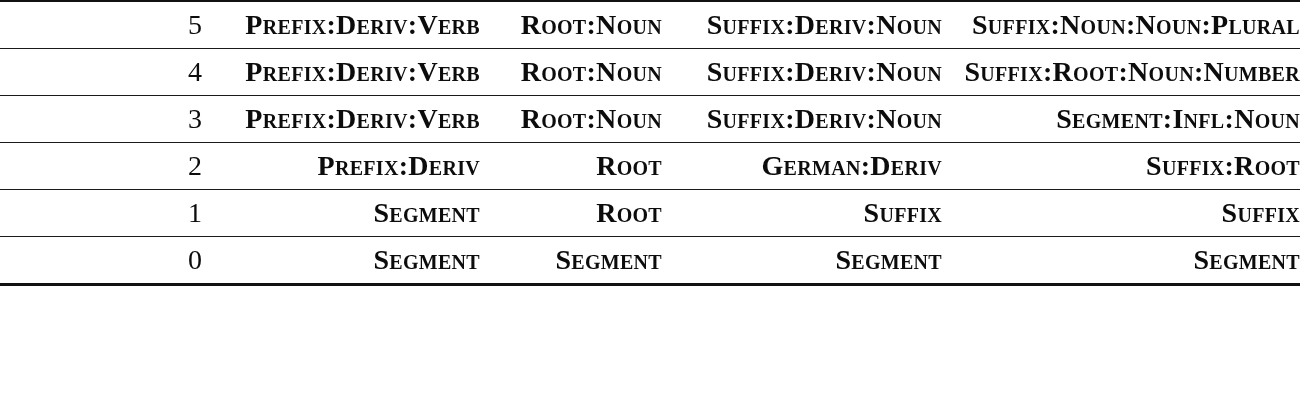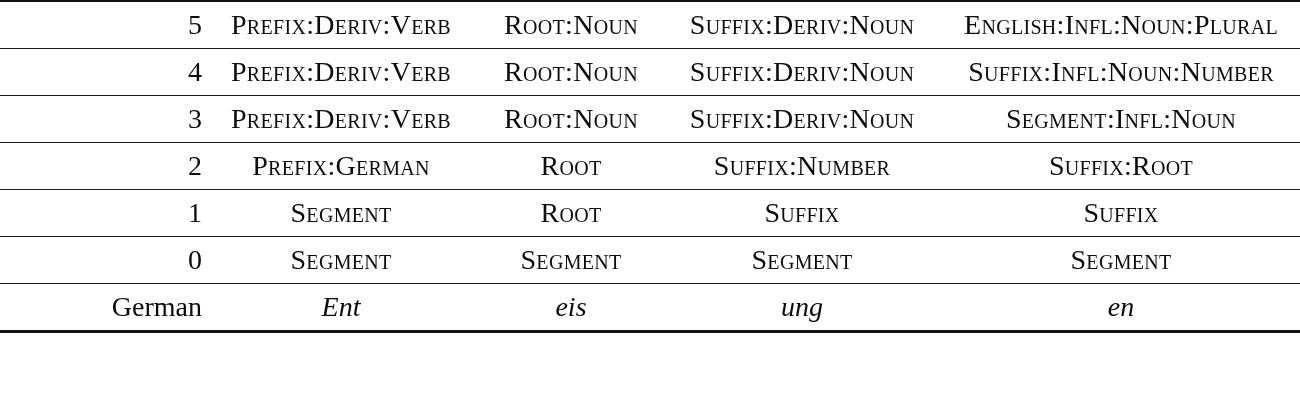--- a/index.html
+++ b/index.html
@@ -46,78 +46,72 @@
     padding-right: 37px;
   }
   tr.smallcaps td.data-cell {
     font-variant: small-caps;
     letter-spacing: 0.3px;
   }
   tr.lang td.data-cell {
     font-style: italic;
   }
   td.data-cell {
-    text-align: center;
+    text-align: right;
+    font-weight: bold;
   }
 </style>
 </head>
 <body>
 
 <table class="morph">
   <colgroup>
     <col class="c-label">
       <col class="c-1">
       <col class="c-2">
       <col class="c-3">
       <col class="c-4">
   </colgroup>
   <tbody>
     <tr class="smallcaps">
       <td class="label-cell">5</td>
       <td class="data-cell">Prefix:Deriv:Verb</td>
       <td class="data-cell">Root:Noun</td>
       <td class="data-cell">Suffix:Deriv:Noun</td>
-      <td class="data-cell">English:Infl:Noun:Plural</td>
+      <td class="data-cell">Suffix:Noun:Noun:Plural</td>
     </tr>
     <tr class="smallcaps">
       <td class="label-cell">4</td>
       <td class="data-cell">Prefix:Deriv:Verb</td>
       <td class="data-cell">Root:Noun</td>
       <td class="data-cell">Suffix:Deriv:Noun</td>
-      <td class="data-cell">Suffix:Infl:Noun:Number</td>
+      <td class="data-cell">Suffix:Root:Noun:Number</td>
     </tr>
     <tr class="smallcaps">
       <td class="label-cell">3</td>
       <td class="data-cell">Prefix:Deriv:Verb</td>
       <td class="data-cell">Root:Noun</td>
       <td class="data-cell">Suffix:Deriv:Noun</td>
       <td class="data-cell">Segment:Infl:Noun</td>
     </tr>
     <tr class="smallcaps">
       <td class="label-cell">2</td>
-      <td class="data-cell">Prefix:German</td>
+      <td class="data-cell">Prefix:Deriv</td>
       <td class="data-cell">Root</td>
-      <td class="data-cell">Suffix:Number</td>
+      <td class="data-cell">German:Deriv</td>
       <td class="data-cell">Suffix:Root</td>
     </tr>
     <tr class="smallcaps">
       <td class="label-cell">1</td>
       <td class="data-cell">Segment</td>
       <td class="data-cell">Root</td>
       <td class="data-cell">Suffix</td>
       <td class="data-cell">Suffix</td>
     </tr>
     <tr class="smallcaps">
       <td class="label-cell">0</td>
       <td class="data-cell">Segment</td>
       <td class="data-cell">Segment</td>
       <td class="data-cell">Segment</td>
       <td class="data-cell">Segment</td>
     </tr>
-    <tr class="lang">
-      <td class="label-cell">German</td>
-      <td class="data-cell">Ent</td>
-      <td class="data-cell">eis</td>
-      <td class="data-cell">ung</td>
-      <td class="data-cell">en</td>
-    </tr>
   </tbody>
 </table>
 
 </body></html>

